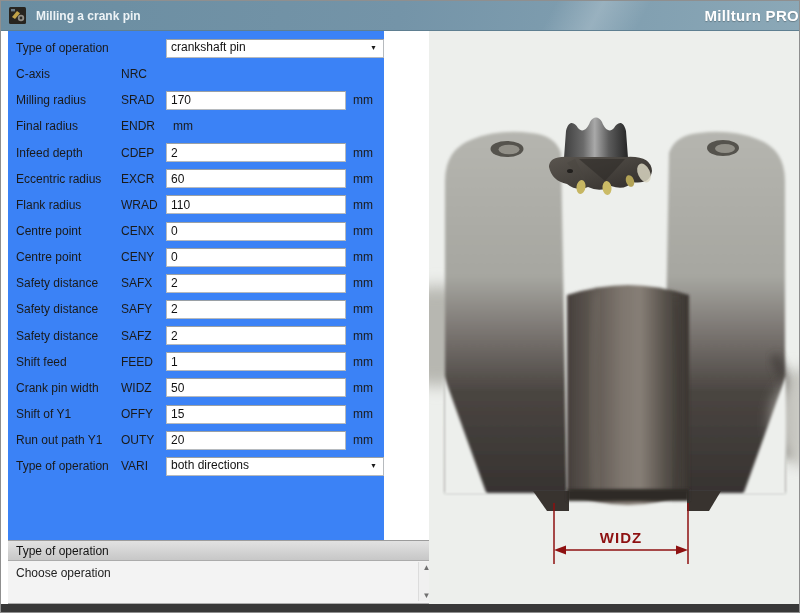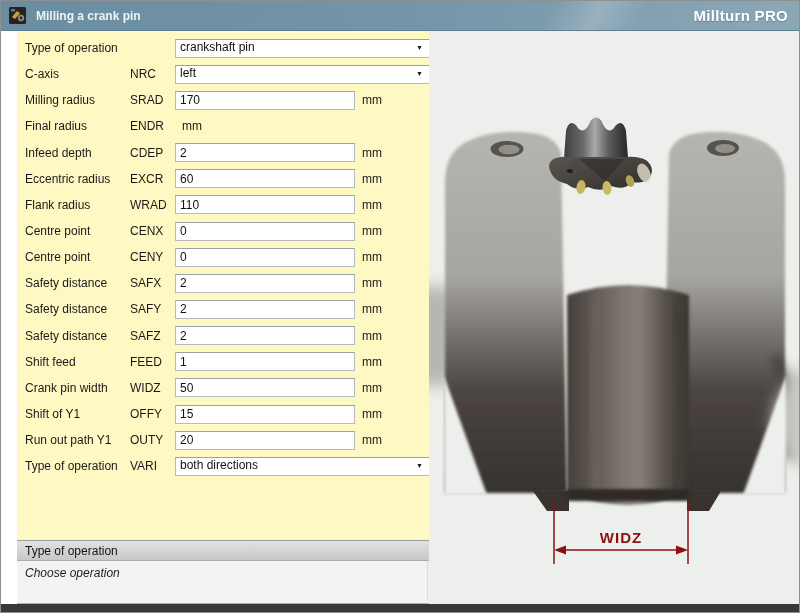--- a/index.html
+++ b/index.html
@@ -8,43 +8,43 @@
   
   .titlebar{position:absolute;top:0;left:0;right:0;height:30px;
             background:linear-gradient(100deg,#6a8da1 0%,#7494a8 50%,#8ba8b7 100%);
             display:flex;align-items:center;overflow:hidden;
             border-bottom:1px solid #5f7f91;box-sizing:border-box;}
   .titlebar .sheen{position:absolute;left:548px;top:-5px;bottom:-5px;width:95px;
             background:linear-gradient(to right,rgba(255,255,255,0),rgba(255,255,255,.20),rgba(255,255,255,0));
             transform:skewX(-28deg);}
   .app-icon{width:17px;height:17px;margin:0 10px 0 8px;flex:0 0 auto;}
   .win-title{font-size:12px;color:#edf3f6;position:relative;font-weight:bold;}
-  .brand{margin-left:auto;margin-right:11px;font-size:15px;font-weight:bold;color:#ffffff;
+  .brand{margin-left:auto;font-size:15px;font-weight:bold;color:#ffffff;
          letter-spacing:.3px;text-shadow:0 1px 1px rgba(0,0,0,.25);position:relative;}
   
-  .form-panel{position:absolute;top:30px;left:16px;width:428px;bottom:8px;background:#fef9c3;}
+  .form-panel{position:absolute;top:30px;left:7px;width:376px;bottom:8px;background:#3b82f6;}
   .rows{padding-top:4px;}
   .row{height:26.15px;display:flex;align-items:center;font-size:12px;color:#1a1a1a;}
   .lab{margin-left:8px;width:105px;flex:0 0 auto;}
   .code{width:45px;flex:0 0 auto;}
   input.val{width:180px;height:19px;box-sizing:border-box;border:1px solid #b6babe;border-top-color:#9aa0a5;
             padding:0 4px;font:12px "Liberation Sans",sans-serif;color:#111;background:#fff;}
   .select{width:255px;height:19px;box-sizing:border-box;border:1px solid #b6babe;border-top-color:#9aa0a5;
           background:#fff;display:flex;align-items:flex-start;padding:0 4px;position:relative;cursor:default;}
   .select .sel-val{font-size:12px;color:#111;}
   .select .chev{position:absolute;right:6px;top:50%;transform:translateY(-52%);font-size:7px;color:#1a1a1a;}
   .unit{margin-left:7px;color:#1a1a1a;}
   
   .footer{position:absolute;left:0;bottom:0;width:428px;}
   .sec-hdr{height:21px;line-height:21px;background:linear-gradient(#e2e2e2,#c7c7c7);
            border-top:1px solid #9c9c9c;border-bottom:1px solid #ababab;
            font-size:12px;color:#141414;padding-left:8px;box-sizing:border-box;}
   .help{height:43px;background:#f3f3f3;border-bottom:1px solid #aeaeae;position:relative;
         font-size:12px;color:#222;box-sizing:border-box;}
-  .help-text{padding:5px 8px;font-style:italic;}
+  .help-text{padding:5px 8px;}
   .vscroll{position:absolute;right:2px;top:1px;bottom:2px;width:15px;background:#f0f0f0;
            border-left:1px solid #dcdcdc;display:flex;flex-direction:column;
            justify-content:space-between;align-items:center;}
   .scroll-arrow{font-size:8px;color:#6f6f6f;line-height:11px;cursor:default;user-select:none;}
   
   .preview{position:absolute;top:30px;left:428px;right:0;bottom:8px;background:#edefec;overflow:hidden;}
   .preview svg{display:block;}
   
   .bottombar{position:absolute;left:0;right:0;bottom:0;height:8px;background:#383838;}
 </style>
@@ -72,24 +72,20 @@
           <span class="lab">Type of operation</span>
           <span class="code"></span>
           <div class="select">
             <span class="sel-val">crankshaft pin</span>
             <span class="chev">▼</span>
           </div>
         </div>
         <div class="row">
           <span class="lab">C-axis</span>
           <span class="code">NRC</span>
-          <div class="select">
-            <span class="sel-val">left</span>
-            <span class="chev">▼</span>
-          </div>
         </div>
         <div class="row">
           <span class="lab">Milling radius</span>
           <span class="code">SRAD</span>
           <input class="val" type="text" value="170" style="">
           <span class="unit">mm</span>
         </div>
         <div class="row">
           <span class="lab">Final radius</span>
           <span class="code">ENDR</span>

